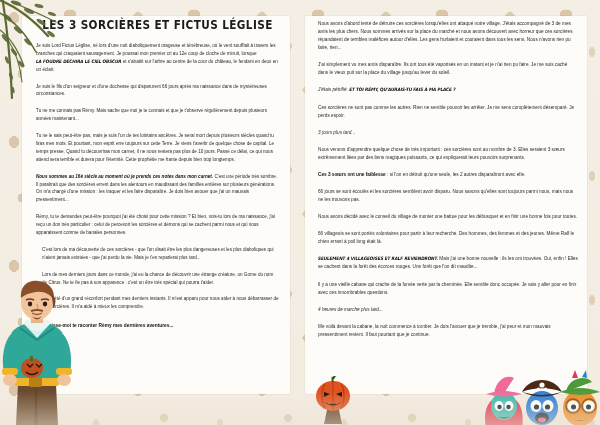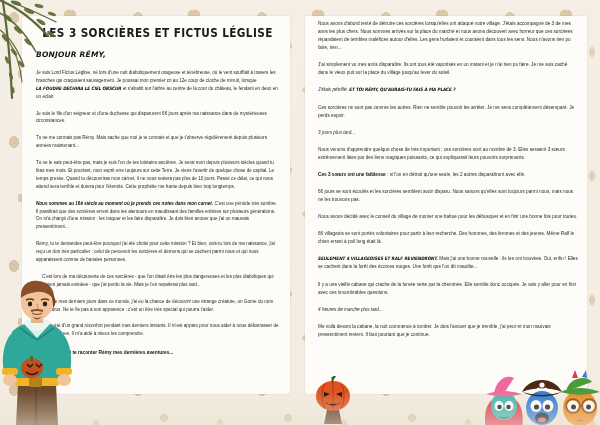--- a/index.html
+++ b/index.html
@@ -44,21 +44,21 @@
   }
   
   #sheet-left:before,#sheet-right:before{
     content:"";position:absolute;inset:-7px;
     background:radial-gradient(closest-side,rgba(253,252,248,.95),rgba(253,252,248,0));
     z-index:-1;
   }
 
   
   .col{position:absolute;box-sizing:border-box;}
-  #col-left{left:30px;top:20px;width:255px;height:372px;padding:0 6px;}
+  #col-left{left:30px;top:12px;width:255px;height:372px;padding:0 6px;}
   #col-right{left:312px;top:20px;width:272px;height:372px;padding:0 6px;}
 
   h1.title{
     margin:4px 0 14px 0;
     font-family:"DejaVu Sans",sans-serif;
     font-size:10.5px;
     letter-spacing:.4px;
     font-weight:bold;
     text-align:center;
     color:#1b1b1b;
@@ -116,21 +116,20 @@
 <body>
 
 <div id="bg"></div>
 <div id="bgtint"></div>
 
 <div class="sheet" id="sheet-left"></div>
 <div class="sheet" id="sheet-right"></div>
 
 <div class="col" id="col-left">
   <h1 class="title">LES 3 SORCIÈRES ET FICTUS LÉGLISE</h1>
-  <div class="salut">BONJOUR RÉMY,</div>
   <div id="left-paras">
       <p class="para"><span>Je suis Lord Fictus Léglise, né lors d'une nuit diaboliquement orageuse et ténébreuse, où le vent soufflait à travers les branches qui craquaient sauvagement. Je poussai mon premier cri au 12e coup de cloche de minuit, lorsque </span><span class="stamp">LA FOUDRE DÉCHIRA LE CIEL OBSCUR</span><span> et s'abattit sur l'arbre au centre de la cour du château, le fendant en deux en un éclair.</span></p>
       <p class="para"><span>Je suis le fils d'un seigneur et d'une duchesse qui disparurent 66 jours après ma naissance dans de mystérieuses circonstances.</span></p>
       <p class="para"><span>Tu ne me connais pas Rémy. Mais sache que moi je te connais et que je t'observe régulièrement depuis plusieurs années maintenant...</span></p>
       <p class="para"><span>Tu ne le sais peut-être pas, mais je suis l'un de tes lointains ancêtres. Je serai mort depuis plusieurs siècles quand tu liras mes mots. Et pourtant, mon esprit erre toujours sur cette Terre. Je viens t'avertir de quelque chose de capital. Le temps presse. Quand tu découvriras mon carnet, il ne nous restera pas plus de 10 jours. Passé ce délai, ce qui nous attend sera terrible et durera pour l'éternité. Cette prophétie me hante depuis bien trop longtemps.</span></p>
       <p class="para"><b class="ital-bold">Nous sommes au 16è siècle au moment où je prends ces notes dans mon carnet.</b><span> C'est une période très sombre. Il paraîtrait que des sorcières errent dans les alentours en maudissant des familles entières sur plusieurs générations. On m'a chargé d'une mission : les traquer et les faire disparaître. Je dois bien avouer que j'ai un mauvais pressentiment...</span></p>
       <p class="para"><span>Rémy, tu te demandes peut-être pourquoi j'ai été choisi pour cette mission ? Et bien, vois-tu lors de ma naissance, j'ai reçu un don très particulier : celui de percevoir les sorcières et démons qui se cachent parmi nous et qui nous apparaissent comme de banales personnes.</span></p>
       <p class="para indent"><span>C'est lors de ma découverte de ces sorcières - que l'on disait être les plus dangereuses et les plus diaboliques qui n'aient jamais existées - que j'ai perdu la vie. Mais je t'en reparlerai plus tard...</span></p>
       <p class="para indent"><span>Lors de mes derniers jours dans ce monde, j'ai eu la chance de découvrir une étrange créature, un Gorne du nom de Citrus. Ne te fie pas à son apparence : c'est un être très spécial qui pourra t'aider.</span></p>
       <p class="para indent"><span>Il m'a été d'un grand réconfort pendant mes derniers instants. Il m'est apparu pour nous aider à nous débarrasser de ces sorcières. Il m'a aidé à mieux les comprendre.</span></p>

